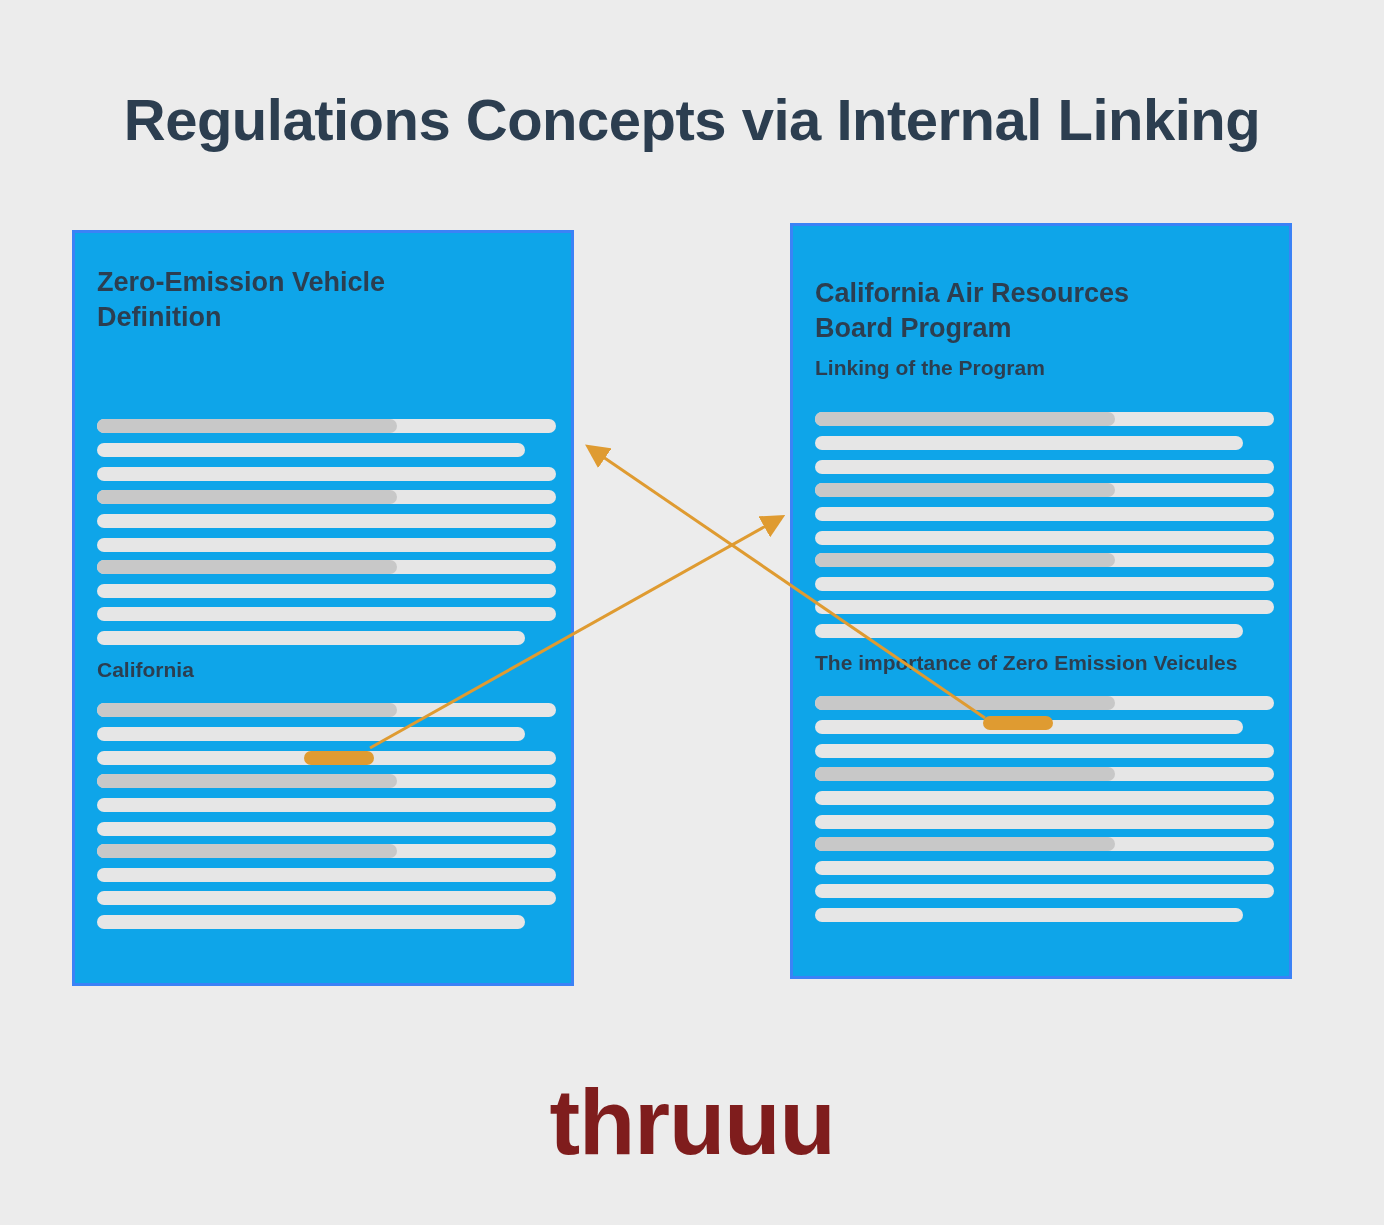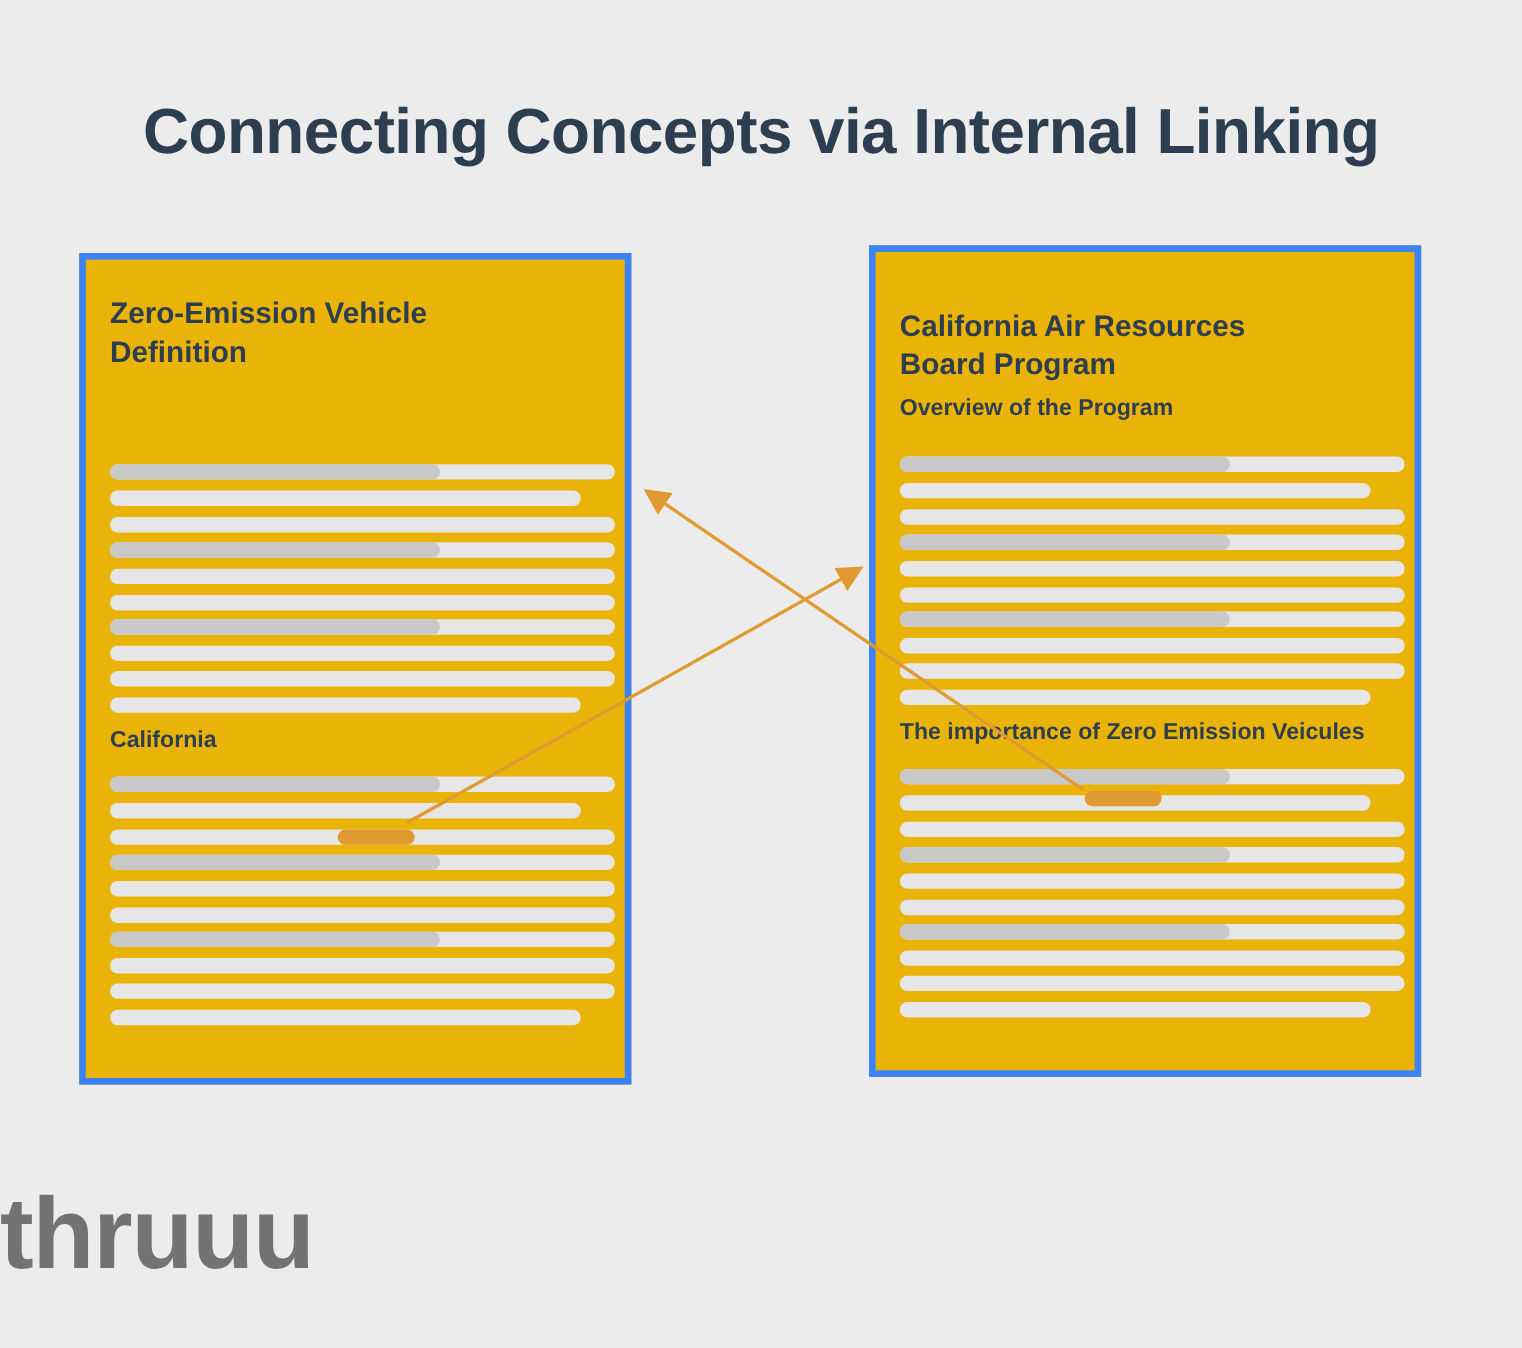--- a/index.html
+++ b/index.html
@@ -5,48 +5,48 @@
     html, body { margin:0; padding:0; }
     body {
       width:1384px; height:1225px; background:#ececec; position:relative; overflow:hidden;
       font-family:"Liberation Sans", sans-serif; color:#2c3e50;
     }
     .title {
       position:absolute; left:0; right:0; top:86px; text-align:center;
       font-size:58px; font-weight:bold; letter-spacing:-0.5px; color:#2c3e50;
     }
     .card {
-      position:absolute; width:502px; background:#eab308; border:6px solid #3b82f6; box-sizing:border-box;
+      position:absolute; width:502px; background:#0ea5e9; border:3px solid #3b82f6; box-sizing:border-box;
     }
     .card-title {
       position:absolute; left:22px; font-size:27px; font-weight:bold; line-height:35px; color:#2c3e50; white-space:pre-line;
     }
     .section-heading {
       position:absolute; left:22px; font-size:21px; font-weight:bold; color:#2c3e50; white-space:nowrap;
     }
     .bars { position:absolute; left:22px; width:459px; }
     .bar {
       position:absolute; left:0; height:14px; border-radius:7px; background:#e6e6e6;
     }
     .bar .dark {
       position:absolute; left:0; top:0; height:14px; width:300px; border-radius:7px; background:#c8c8c8;
     }
     .link-marker {
       position:absolute; height:14px; width:70px; border-radius:7px; background:#df9b31;
     }
     svg.arrows { position:absolute; left:0; top:0; pointer-events:none; }
     .logo {
-      position:absolute; left:0; right:0; top:1070px; text-align:left;
-      font-size:92px; font-weight:bold; color:#737373; letter-spacing:-1px;
+      position:absolute; left:0; right:0; top:1070px; text-align:center;
+      font-size:92px; font-weight:bold; color:#7f1d1d; letter-spacing:-1px;
     }
   </style>
 </head>
 <body>
 
-<div class="title">Connecting Concepts via Internal Linking</div>
+<div class="title">Regulations Concepts via Internal Linking</div>
 
 <div class="card" style="left:72px; top:230px; height:756px;">
   <div class="card-title" style="top:32px;">Zero-Emission Vehicle
 Definition</div>
 
   <div class="bars" style="top:186px;">
     <div class="bar" style="top:0;width:459px">
         <div class="dark"></div>
       </div>
     <div class="bar" style="top:24px;width:428px"></div>
@@ -84,21 +84,21 @@
     <div class="bar" style="top:188px;width:459px"></div>
     <div class="bar" style="top:212px;width:428px"></div>
   </div>
 
   <div class="link-marker" style="left:229px; top:518px;"></div>
 </div>
 
 <div class="card" style="left:790px; top:223px; height:756px;">
   <div class="card-title" style="top:50px;">California Air Resources
 Board Program</div>
-  <div class="section-heading" style="top:130px;">Overview of the Program</div>
+  <div class="section-heading" style="top:130px;">Linking of the Program</div>
 
   <div class="bars" style="top:186px;">
     <div class="bar" style="top:0;width:459px">
         <div class="dark"></div>
       </div>
     <div class="bar" style="top:24px;width:428px"></div>
     <div class="bar" style="top:48px;width:459px"></div>
     <div class="bar" style="top:71px;width:459px">
         <div class="dark"></div>
       </div>

